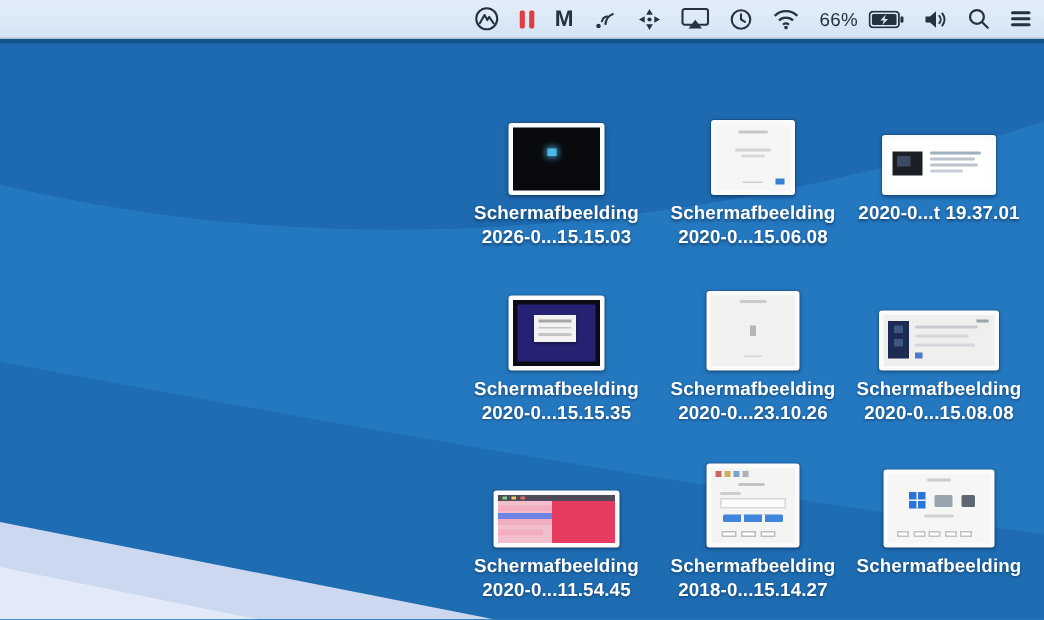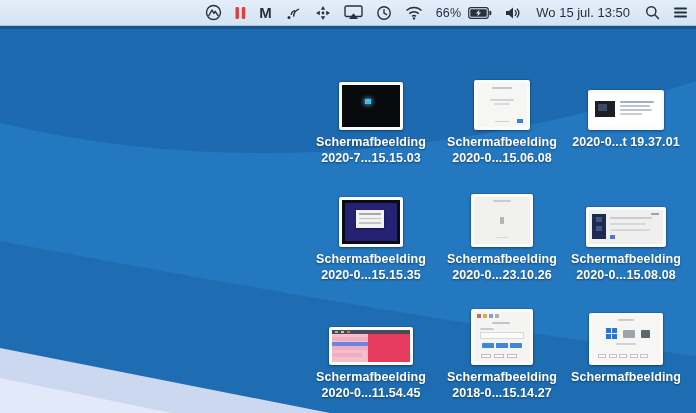--- a/index.html
+++ b/index.html
@@ -186,21 +186,20 @@
       <rect x="21.3" y="3.8" width="2" height="4.4" rx="1" fill="#243240"></rect>
       <path d="M11.6,2.6 L7.9,6.6 H10.2 L9.3,9.6 L13,5.6 H10.7 Z" fill="#d9e8f6"></path>
     </svg>
   </div>
   <div class="mi">
     <svg width="16" height="14" viewBox="0 0 16 14">
       <polygon points="1,5 4,5 8,1.5 8,12.5 4,9 1,9" fill="#243240"></polygon>
       <path d="M10.2,4.6 A3.6,3.6 0 0 1 10.2,9.4 M12.2,3 A6.2,6.2 0 0 1 12.2,11" fill="none" stroke="#243240" stroke-width="1.3" stroke-linecap="round"></path>
     </svg>
   </div>
-  <div class="mi clock">Wo 15 jul. 13:50</div>
   <div class="mi">
     <svg width="15" height="15" viewBox="0 0 15 15" fill="none" stroke="#243240" stroke-width="1.5">
       <circle cx="6.3" cy="6.3" r="4.6"></circle>
       <line x1="9.8" y1="9.8" x2="13.5" y2="13.5" stroke-linecap="round"></line>
     </svg>
   </div>
   <div class="mi">
     <svg width="15" height="13" viewBox="0 0 15 13">
       <rect x="1" y="1.5" width="13" height="2" rx="1" fill="#243240"></rect>
       <rect x="1" y="5.5" width="13" height="2" rx="1" fill="#243240"></rect>
@@ -212,21 +211,21 @@
 <div class="dicon" style="left:305px; top:68px;">
   <div class="thumbzone">
       <div class="frame">
     <div class="t-black">
           <div class="dot"></div>
         </div>
   </div>
     </div>
   <div class="lbl">
     <span>Schermafbeelding</span>
-      <span>2020-7...15.15.03</span>
+      <span>2026-0...15.15.03</span>
   </div>
 </div>
 
 <div class="dicon" style="left:436px; top:68px;">
   <div class="thumbzone">
       <div class="frame">
     <div class="t-dialog1">
           <div class="ln l1"></div>
           <div class="ln l2"></div>
           <div class="ln l3"></div>

